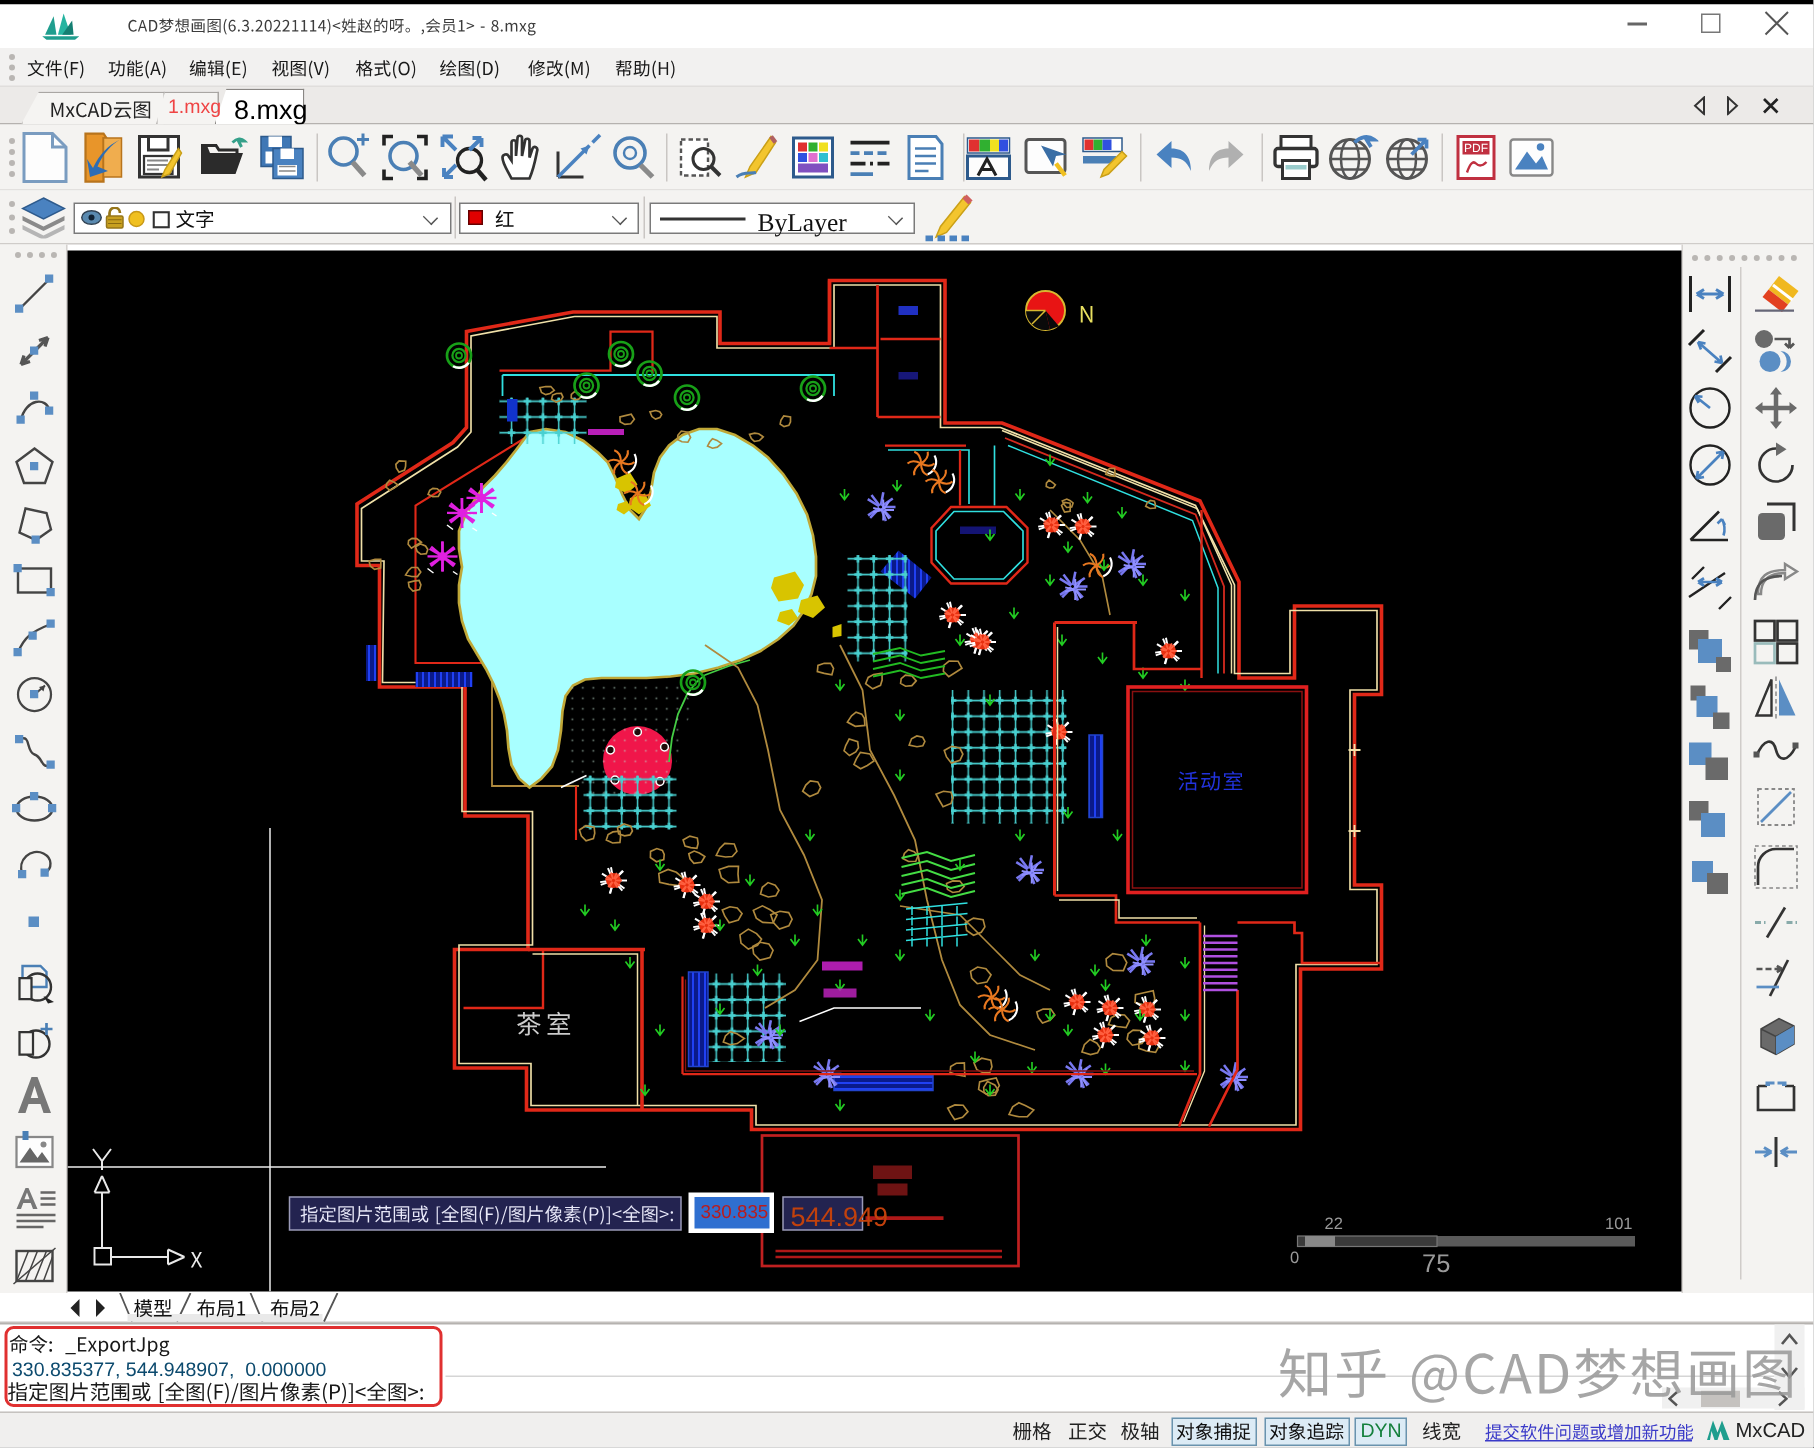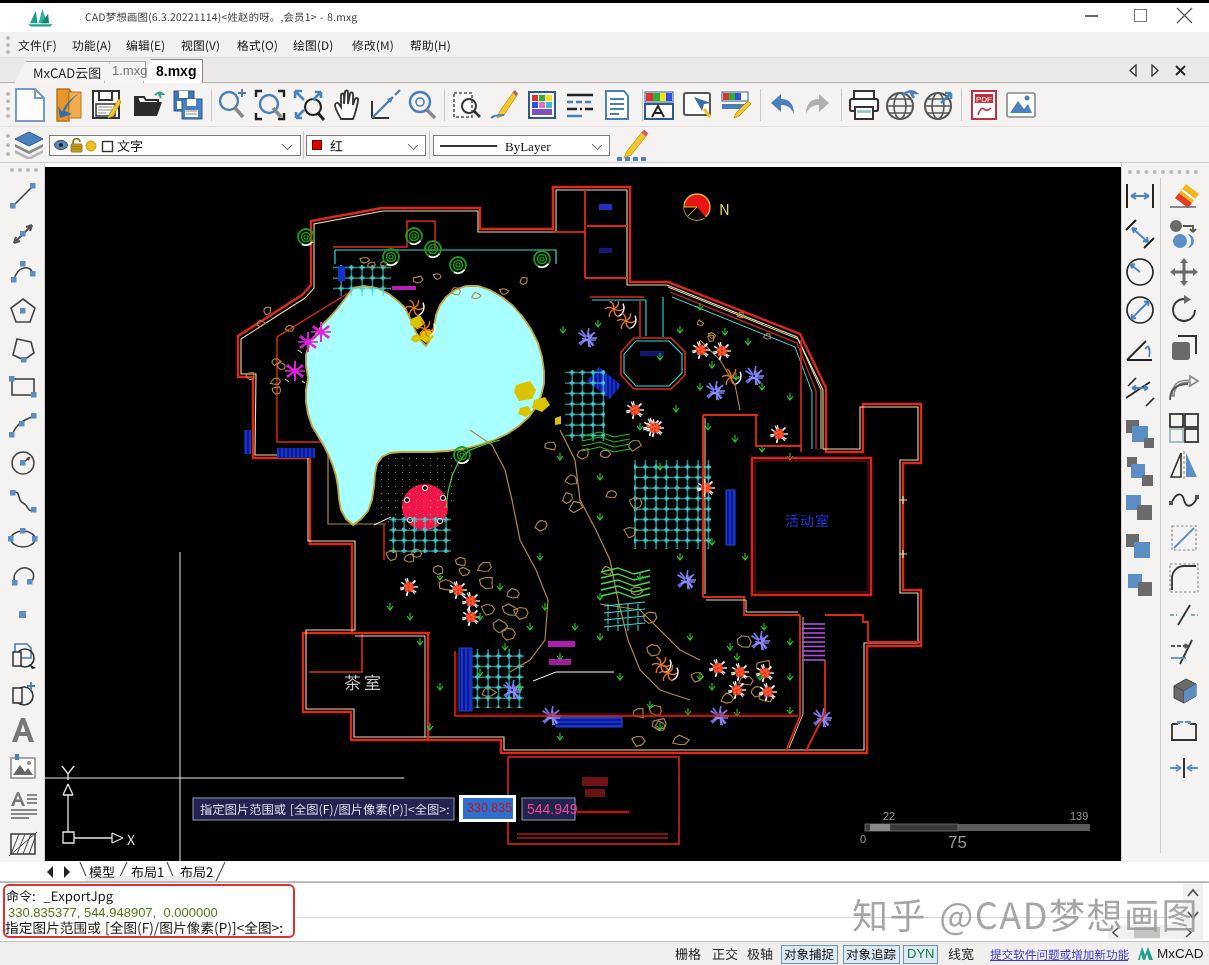--- a/index.html
+++ b/index.html
@@ -25,22 +25,22 @@
     <div class="abs" style="left:1134px;top:9px;width:13px;height:13px;border:1.4px solid #777"></div>
     <svg class="abs" style="left:1176px;top:7px" width="17" height="17" viewBox="0 0 17 17">
 <path d="M1 1 L16 16 M16 1 L1 16" stroke="#555" stroke-width="1.3"></path>
     </svg>
     <div class="abs" style="left:0;top:32px;width:1209px;height:26px;background:#f2f1f0;border-bottom:1px solid #e0dedc"></div>
     <div class="grip" style="left:6px;top:36px;height:18px"></div>
     <div class="abs" style="left:0;top:58px;width:1209px;height:25px;background:#eceae8;border-bottom:1px solid #b5b2af"></div>
     <div class="abs" style="left:14px;top:61px;width:96px;height:22px;background:#f5f4f2;border:1px solid #a9a6a3;border-bottom:none;clip-path:polygon(12px 0,100% 0,100% 100%,0 100%)"></div>
     <div class="abs" style="left:104px;top:61px;width:42px;height:22px;background:#f5f4f2;border:1px solid #a9a6a3;border-bottom:none;clip-path:polygon(6px 0,100% 0,100% 100%,0 100%)"></div>
     <div class="abs" style="left:143px;top:59px;width:60px;height:24px;background:#fff;border:1.5px solid #8a8784;border-bottom:none;clip-path:polygon(8px 0,100% 0,100% 100%,0 100%)"></div>
-    <div class="abs" style="left:112px;top:63px;font-size:13px;color:#737373">1.mxg</div>
-    <div class="abs" style="left:156px;top:63px;font-size:14px;color:#000;font-weight:bold">8.mxg</div>
+    <div class="abs" style="left:112px;top:63px;font-size:13px;color:#ef4444">1.mxg</div>
+    <div class="abs" style="left:156px;top:63px;font-size:18px;color:#000;font-weight:normal">8.mxg</div>
     <svg class="abs" style="left:1128px;top:64px" width="70" height="13" viewBox="0 0 70 13">
       <path d="M8 1 L2 6.5 L8 12 Z" fill="none" stroke="#333" stroke-width="1.3"></path>
       <path d="M24 1 L30 6.5 L24 12 Z" fill="none" stroke="#333" stroke-width="1.3"></path>
       <path d="M48 2 L57 11 M57 2 L48 11" stroke="#222" stroke-width="1.8"></path>
     </svg>
     <div class="abs" style="left:0;top:83px;width:1209px;height:44px;background:#f4f3f1;border-bottom:1px solid #e2e0de"></div>
     <div class="grip" style="left:6px;top:92px;height:26px"></div>
     <div class="sep" style="left:211px"></div>
     <div class="sep" style="left:444px"></div>
     <div class="sep" style="left:642px"></div>
@@ -213,21 +213,21 @@
 <rect x="48.5" y="3.5" width="10" height="10" fill="#fff" stroke="#333" stroke-width="1.4"></rect>
     </svg>
     <div class="abs" style="left:303px;top:131px;width:1px;height:28px;background:#c9c6c3"></div>
     <div class="combo" style="left:306px;top:135px;width:120px"></div>
     <div class="chev" style="left:409px;top:141px"></div>
     <div class="abs" style="left:312px;top:140px;width:10px;height:10px;background:#e00000;border:1px solid #600"></div>
     <div class="abs" style="left:429px;top:131px;width:1px;height:28px;background:#c9c6c3"></div>
     <div class="combo" style="left:433px;top:135px;width:177px"></div>
     <div class="chev" style="left:593px;top:141px"></div>
     <div class="abs" style="left:440px;top:145px;width:57px;height:1.5px;background:#333"></div>
-    <div class="abs" style="left:505px;top:139px;width:70px;height:13px;font-size:13px;color:#111;font-family:'Liberation Serif',serif">ByLayer</div>
+    <div class="abs" style="left:505px;top:139px;width:70px;height:13px;font-size:17px;color:#111;font-family:'Liberation Serif',serif">ByLayer</div>
     <svg class="abs" style="left:615px;top:129px" width="34" height="32" viewBox="0 0 34 32">
 <path d="M28 2 L12 22 L9 29 L16 26 L32 6 Z" fill="#f3c52e" stroke="#caa018"></path>
 <path d="M28 2 L32 6" stroke="#d06060" stroke-width="4"></path>
 <rect x="2" y="28" width="5" height="4" fill="#4a82c0"></rect>
       <rect x="10" y="28" width="5" height="4" fill="#4a82c0"></rect>
       <rect x="18" y="28" width="5" height="4" fill="#4a82c0"></rect>
       <rect x="26" y="28" width="5" height="4" fill="#4a82c0"></rect>
     </svg>
     <div class="abs" style="left:0;top:163px;width:45px;height:699px;background:#f4f3f1;border-right:1px solid #d5d2cf"></div>
     <div class="abs" style="left:10px;top:168px;width:28px;height:4px;border-top:4px dotted #b9b6b3"></div>
@@ -1368,23 +1368,23 @@
       <rect x="870" y="824" width="20" height="7" fill="#888"></rect>
       <path d="M63,832 h11 v11 h-11 Z M68,832 V795 M63,795 h10 M68,784 l-5,11 M68,784 l5,11 M74,838 H112 M123,838 l-11,-5 M123,838 l-11,5 M112,833 v10" fill="none" stroke="#e8e8e8" stroke-width="1.3"></path>
       <path d="M62,766 l6,8 l6,-8 M68,774 v6" fill="none" stroke="#e8e8e8" stroke-width="1.3"></path>
       <path d="M180,552 V861 M45,778 H404" stroke="#ececec" stroke-width="1"></path>
       <rect x="193" y="798" width="261" height="22" fill="#232350" stroke="#9a9ab8" stroke-width="1"></rect>
       <rect x="459" y="795" width="57" height="27" fill="#fff"></rect>
       <rect x="463" y="798" width="50" height="21" fill="#2f6fd0"></rect>
       <rect x="522" y="798" width="53" height="22" fill="#232350" stroke="#9a9ab8" stroke-width="1"></rect>
     </svg>
     <div class="abs" style="left:467px;top:801px;font-size:12.5px;color:#b91c1c">330.835</div>
-    <div class="abs" style="left:527px;top:801px;font-size:14px;color:#ec4899">544.949</div>
+    <div class="abs" style="left:527px;top:801px;font-size:18px;color:#c2410c">544.949</div>
     <div class="abs" style="left:883px;top:810px;font-size:11px;color:#999">22</div>
-    <div class="abs" style="left:1070px;top:810px;font-size:11px;color:#999">139</div>
+    <div class="abs" style="left:1070px;top:810px;font-size:11px;color:#999">101</div>
     <div class="abs" style="left:860px;top:833px;font-size:11px;color:#999">0</div>
     <div class="abs" style="left:948px;top:833px;font-size:17px;color:#999">75</div>
     <div class="abs" style="left:0;top:862px;width:1209px;height:20px;background:#fff;border-bottom:1px solid #c5c2bf"></div>
     <svg class="abs" style="left:44px;top:865px" width="30" height="14" viewBox="0 0 30 14">
       <path d="M9 1 L3 7 L9 13 Z" fill="#222"></path>
       <path d="M20 1 L26 7 L20 13 Z" fill="#222"></path>
     </svg>
     <svg class="abs" style="left:76px;top:862px" width="150" height="20" viewBox="0 0 150 20">
 <path d="M4 0 L12 19 M42 19 L51 0 M91 0 L99 19 M140 19 L149 0" stroke="#555" stroke-width="1.2" fill="none"></path>
     </svg>
@@ -1397,21 +1397,21 @@
       <path d="M3 9 L8 3 L13 9" fill="none" stroke="#555" stroke-width="1.8"></path>
       <path d="M3 25 L8 31 L13 25" fill="none" stroke="#555" stroke-width="1.8"></path>
     </svg>
     <div class="abs" style="left:1108px;top:925px;width:95px;height:14px;background:#f0f0f0"></div>
     <svg class="abs" style="left:1112px;top:927px" width="80" height="11" viewBox="0 0 80 11">
       <path d="M6 1 L1 5.5 L6 10" fill="none" stroke="#555" stroke-width="1.6"></path>
       <path d="M74 1 L79 5.5 L74 10" fill="none" stroke="#555" stroke-width="1.6"></path>
       <rect x="22" y="0" width="26" height="11" fill="#c5c2bf"></rect>
     </svg>
     <div class="abs" style="left:0;top:941px;width:1209px;height:24px;background:#f0efee;border-top:1px solid #c5c2bf"></div>
-    <div class="abs" style="left:8px;top:905px;font-size:13px;color:#4d7c0f">330.835377, 544.948907,&nbsp; 0.000000</div>
+    <div class="abs" style="left:8px;top:905px;font-size:13px;color:#0c4a6e">330.835377, 544.948907,&nbsp; 0.000000</div>
     <div class="statbox" style="left:781px;width:57px"></div>
     <div class="statbox" style="left:843px;width:57px"></div>
     <div class="statbox" style="left:903px;width:35px"></div>
     <div class="abs" style="left:907px;top:946px;font-size:13px;color:#15803d">DYN</div>
     <div class="abs" style="left:990px;top:960px;width:138px;height:1px;background:#3a3ac8"></div>
     <svg class="abs" style="left:1137px;top:946px" width="17" height="15" viewBox="0 0 17 15">
 <path d="M1 14 L5 1 L8 9 L11 1 L16 14 L12 14 L10 8 L8 14 L6 14 L4 8 L3 14 Z" fill="#1f9e8e"></path>
     </svg>
     <div class="abs" style="left:1157px;top:946px;font-size:13.5px;color:#222">MxCAD</div>
     <svg class="abs" style="left:0;top:0;pointer-events:none" width="1209" height="965" viewBox="0 0 1209 965">

